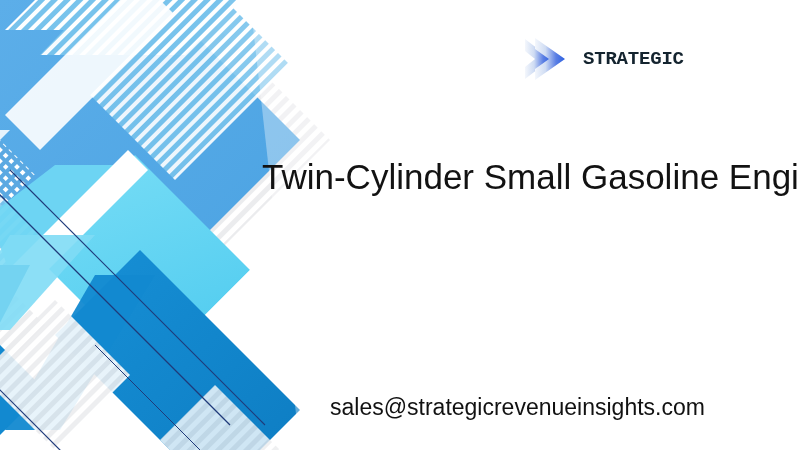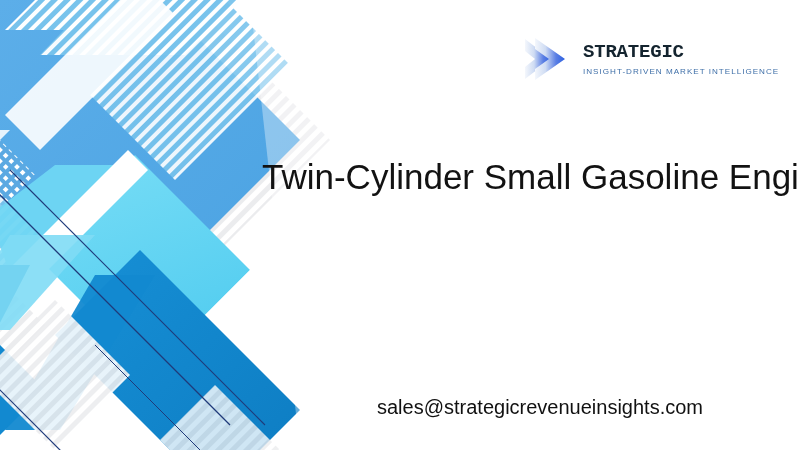--- a/index.html
+++ b/index.html
@@ -84,26 +84,25 @@
     font-weight: normal;
     color: #121212;
     white-space: nowrap;
   }
 
   
   #email {
     position: absolute;
     left: 330px;
     top: 393px;
-    font-size: 20px;
+    font-size: 23px;
     line-height: 28px;
     font-weight: normal;
     color: #111111;
     white-space: nowrap;
-    margin-left: 47px;
   }
 </style>
 </head>
 <body>
 
 <div id="slide">
 
   <div id="artwork">
     <svg width="330" height="450" viewBox="0 0 330 450" xmlns="http://www.w3.org/2000/svg">
       <defs>
@@ -211,21 +210,20 @@
             <stop offset="70%" stop-color="#5b7fe4"></stop>
             <stop offset="100%" stop-color="#2b5fe0"></stop>
           </linearGradient>
         </defs>
         <path d="M4 6 L30 26 L4 46 L4 34 L14 26 L4 18 Z" fill="url(#chevGrad)"></path>
         <path d="M14 5 L44 26 L14 47 L14 36 L28 26 L14 16 Z" fill="url(#chevGrad)"></path>
       </svg>
     </div>
     <div id="logo-text">
       <div class="logo-line">STRATEGIC</div>
-      <div id="logo-tagline">INSIGHT-DRIVEN MARKET INTELLIGENCE</div>
     </div>
   </div>
 
   <div id="title">Twin-Cylinder Small Gasoline Engine</div>
 
   <div id="email">sales@strategicrevenueinsights.com</div>
 
 </div>
 
 </body></html>

